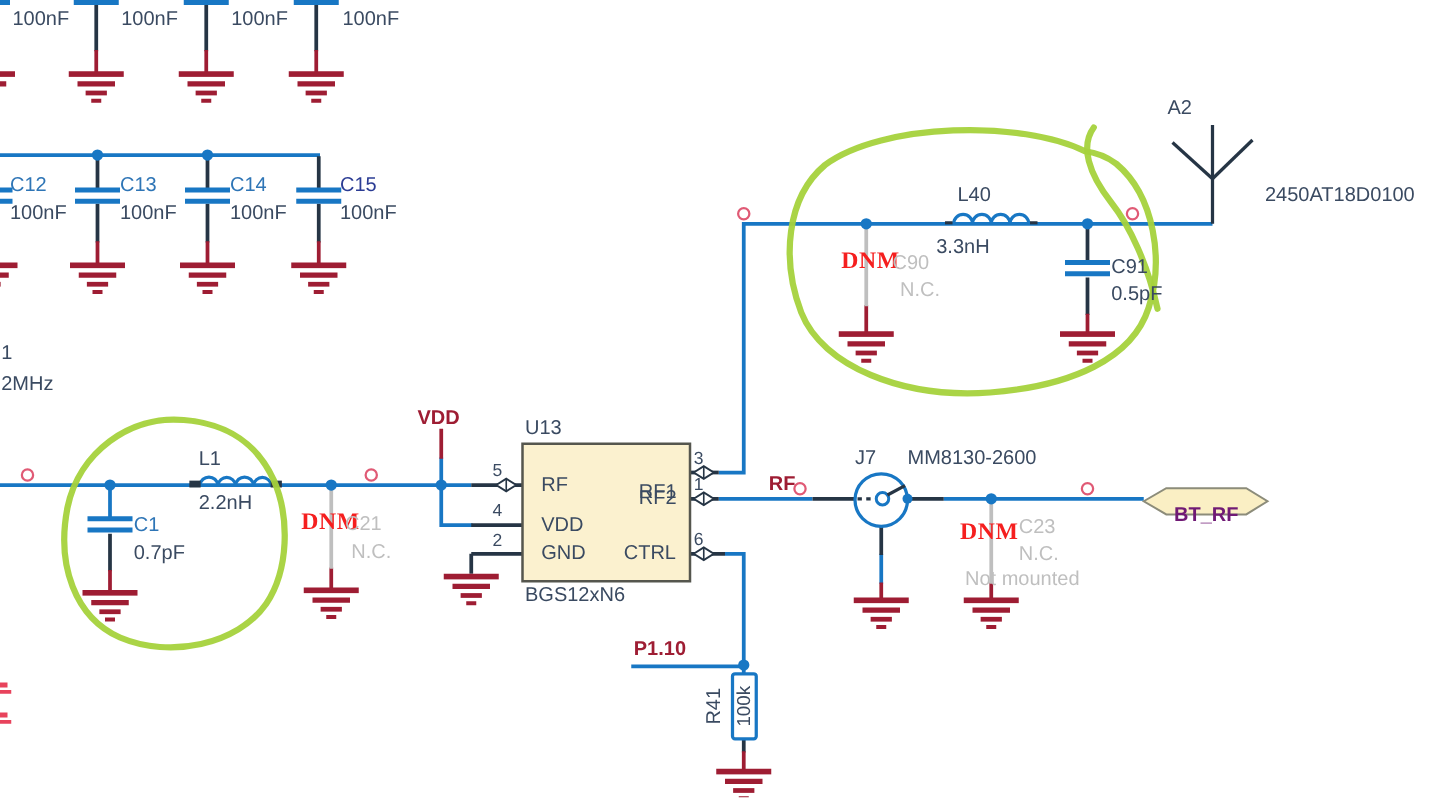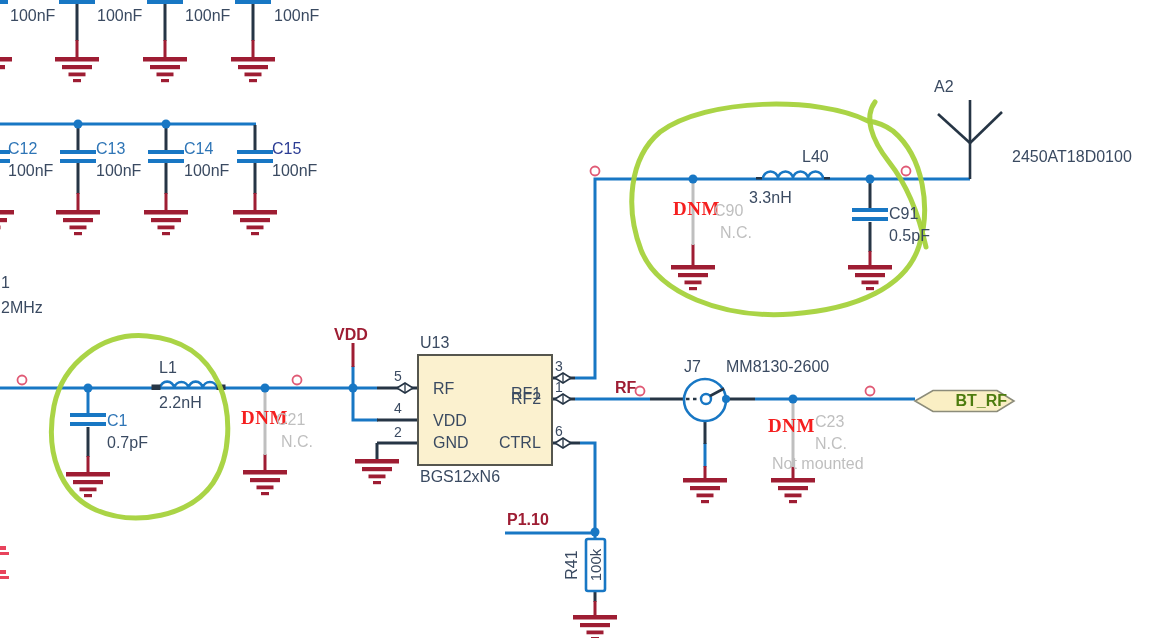--- a/index.html
+++ b/index.html
@@ -13,21 +13,21 @@
           font-family:"Liberation Sans",sans-serif;}
   svg{position:absolute;left:0;top:0;}
   .t{position:absolute;font-size:16px;line-height:1.1;color:var(--navy);white-space:nowrap;}
   .des{color:var(--desblue);}
   .c15c{color:var(--c15);text-align:center;}
   .net{color:var(--dred);font-weight:700;}
   .dnm{font-family:"Liberation Serif",serif;font-weight:700;font-size:19px;color:var(--dnmred);letter-spacing:.5px;}
   .ghost{color:var(--gray);}
   .pn{font-size:14px;}
   .rot{transform:translate(-50%,-50%) rotate(-90deg);transform-origin:center;}
-  .flagtxt{width:84px;text-align:right;font-weight:700;color:#4d7c0f;}
+  .flagtxt{width:84px;text-align:center;font-weight:700;color:#701a75;margin-top:12px;}
   
   .wire{stroke:var(--blue);stroke-width:3;fill:none;}
   .lead{stroke:var(--dark);stroke-width:3;fill:none;}
   .rlead{stroke:var(--dred);stroke-width:3;fill:none;}
   .glead{stroke:var(--gray);stroke-width:3;fill:none;}
   .coil{stroke:var(--blue);stroke-width:2.6;fill:none;}
   .dot{fill:var(--blue);}
   .gndf{fill:var(--dred);}
   .plate{fill:var(--blue);}
   .pinkc{stroke:var(--pink);stroke-width:1.8;fill:#fff;}
@@ -262,21 +262,21 @@
 <span class="t dnm" style="left:768px;top:416px">DNM</span>
 <span class="t ghost" style="left:815px;top:413px">C23</span>
 <span class="t ghost" style="left:815px;top:435px">N.C.</span>
 <span class="t ghost" style="left:772px;top:455px">Not mounted</span>
 
 <span class="t flagtxt" style="left:923px;top:392px">BT_RF</span>
 
 <span class="t dnm" style="left:673px;top:199px">DNM</span>
 <span class="t ghost" style="left:714px;top:202px">C90</span>
 <span class="t ghost" style="left:720px;top:224px">N.C.</span>
-<span class="t" style="left:802px;top:148px">L40</span>
+<span class="t" style="left:766px;top:148px">L40</span>
 <span class="t" style="left:749px;top:189px">3.3nH</span>
 <span class="t" style="left:889px;top:205px">C91</span>
 <span class="t" style="left:889px;top:227px">0.5pF</span>
 
 <span class="t" style="left:934px;top:78px">A2</span>
 <span class="t" style="left:1012px;top:148px">2450AT18D0100</span>
 
 <span class="t net" style="left:507px;top:511px">P1.10</span>
 <span class="t rot" style="left:572px;top:565px">R41</span>
 <span class="t rot" style="left:596px;top:565px;font-size:15px">100k</span>

